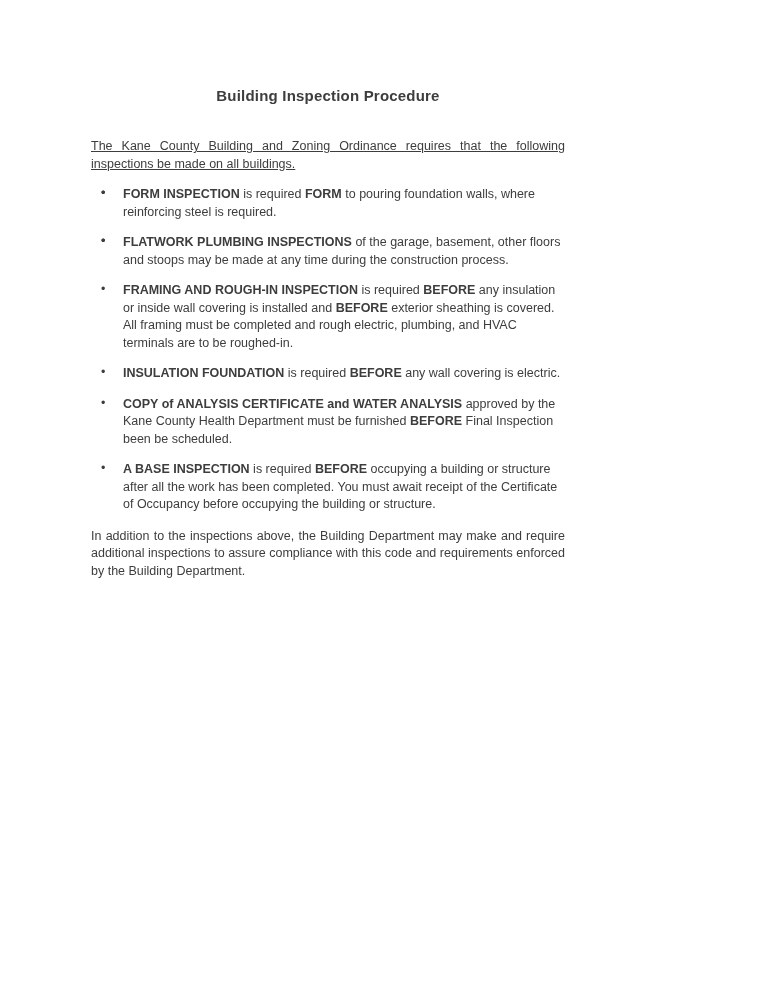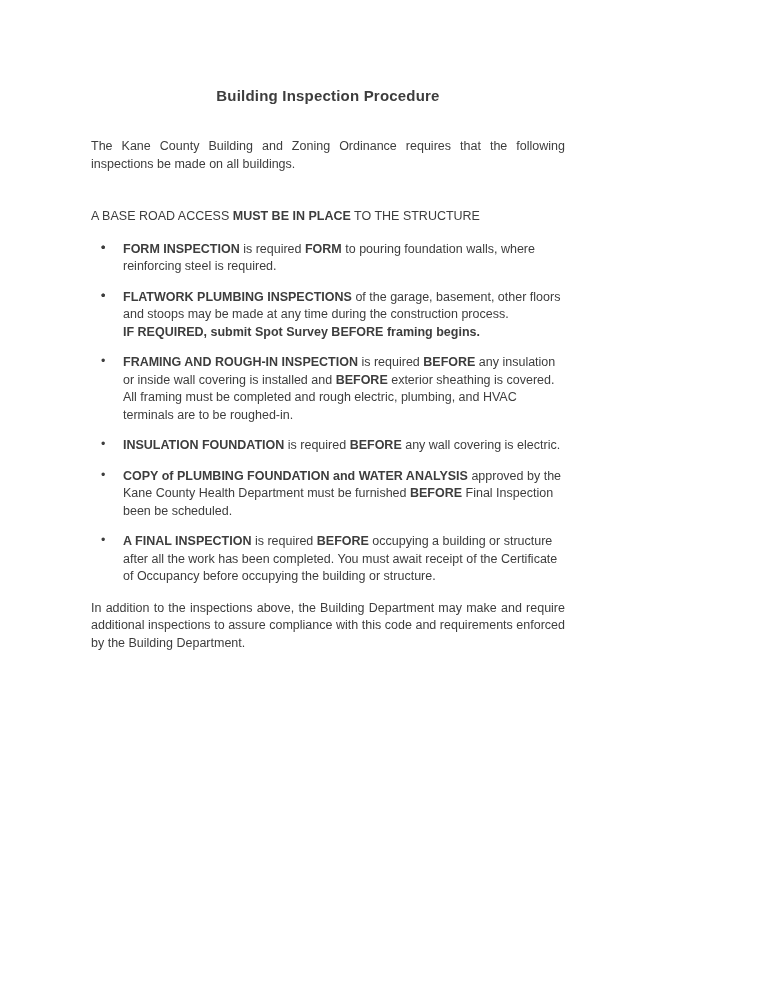--- a/index.html
+++ b/index.html
@@ -26,21 +26,22 @@
     font-size:15px;
     line-height:20px;
     font-weight:700;
     text-align:center;
     letter-spacing:.2px;
     margin:0 0 32px 0;
   }
   .para{margin:0;}
   .intro{
     text-align:justify;
-    margin-bottom:35px;
+    margin-bottom:11px;
+    text-decoration:underline;
   }
   .access{
     margin-bottom:15px;
   }
   .bullet-list{
     list-style:none;
     margin:0;
     padding:0;
   }
   .bullet-list li{
@@ -61,28 +62,27 @@
 </style>
 </head>
 <body>
 
 <div class="page">
 
   <h1 class="doc-title">Building Inspection Procedure</h1>
 
   <p class="para intro"><span>The Kane County Building and Zoning Ordinance requires that the following inspections be made on all buildings.</span></p>
 
-  <p class="para access"><span>A BASE ROAD ACCESS </span><span class="b">MUST BE IN PLACE</span><span> TO THE STRUCTURE</span></p>
 
   <ul class="bullet-list">
       <li><span class="bullet-marker">•</span></li>
       <li><span class="bullet-marker">•</span><span><span class="b">FORM INSPECTION</span><span> is required </span><span class="b">FORM</span><span> to pouring foundation walls, where reinforcing steel is required.</span></span></li>
       <li><span class="bullet-marker">•</span></li>
-      <li><span class="bullet-marker">•</span><span><span class="b">FLATWORK PLUMBING INSPECTIONS</span><span> of the garage, basement, other floors and stoops may be made at any time during the construction process.</span><br><span class="b">IF REQUIRED, submit Spot Survey BEFORE framing begins.</span></span></li>
+      <li><span class="bullet-marker">•</span><span><span class="b">FLATWORK PLUMBING INSPECTIONS</span><span> of the garage, basement, other floors and stoops may be made at any time during the construction process.</span><br></span></li>
       <li><span class="bullet-marker">•</span><span><span class="b">FRAMING AND ROUGH-IN INSPECTION</span><span> is required </span><span class="b">BEFORE</span><span> any insulation or inside wall covering is installed and </span><span class="b">BEFORE</span><span> exterior sheathing is covered.  All framing must be completed and rough electric, plumbing, and HVAC terminals are to be roughed-in.</span></span></li>
       <li><span class="bullet-marker">•</span><span><span class="b">INSULATION FOUNDATION</span><span> is required </span><span class="b">BEFORE</span><span> any wall covering is electric.</span></span></li>
-      <li><span class="bullet-marker">•</span><span><span class="b">COPY of PLUMBING FOUNDATION and WATER ANALYSIS</span><span> approved by the Kane County Health Department must be furnished </span><span class="b">BEFORE</span><span> Final Inspection been be scheduled.</span><br></span></li>
-      <li><span class="bullet-marker">•</span><span><span class="b">A FINAL INSPECTION</span><span> is required </span><span class="b">BEFORE</span><span> occupying a building or structure after all the work has been completed.  You must await receipt of the Certificate of Occupancy before occupying the building or structure.</span></span></li>
+      <li><span class="bullet-marker">•</span><span><span class="b">COPY of ANALYSIS CERTIFICATE and WATER ANALYSIS</span><span> approved by the Kane County Health Department must be furnished </span><span class="b">BEFORE</span><span> Final Inspection been be scheduled.</span><br></span></li>
+      <li><span class="bullet-marker">•</span><span><span class="b">A BASE INSPECTION</span><span> is required </span><span class="b">BEFORE</span><span> occupying a building or structure after all the work has been completed.  You must await receipt of the Certificate of Occupancy before occupying the building or structure.</span></span></li>
     </ul>
 
   <p class="para closing"><span>In addition to the inspections above, the Building Department may make and require additional inspections to assure compliance with this code and requirements enforced by the Building Department.</span></p>
 
 </div>
 
 </body></html>

